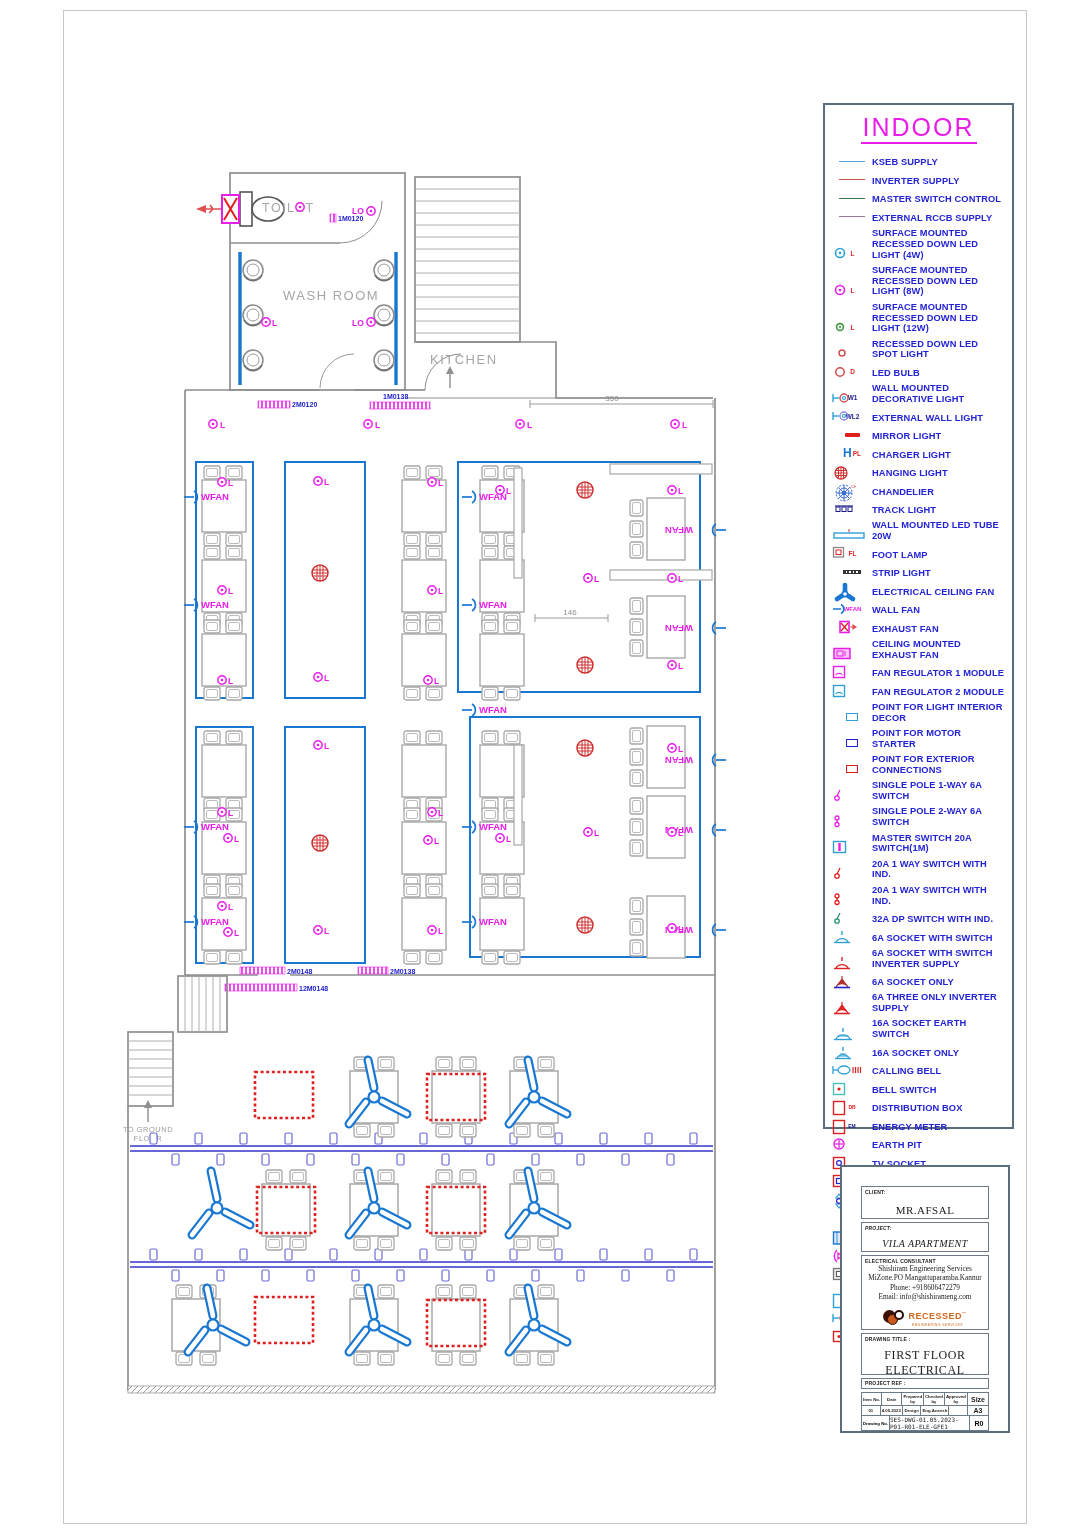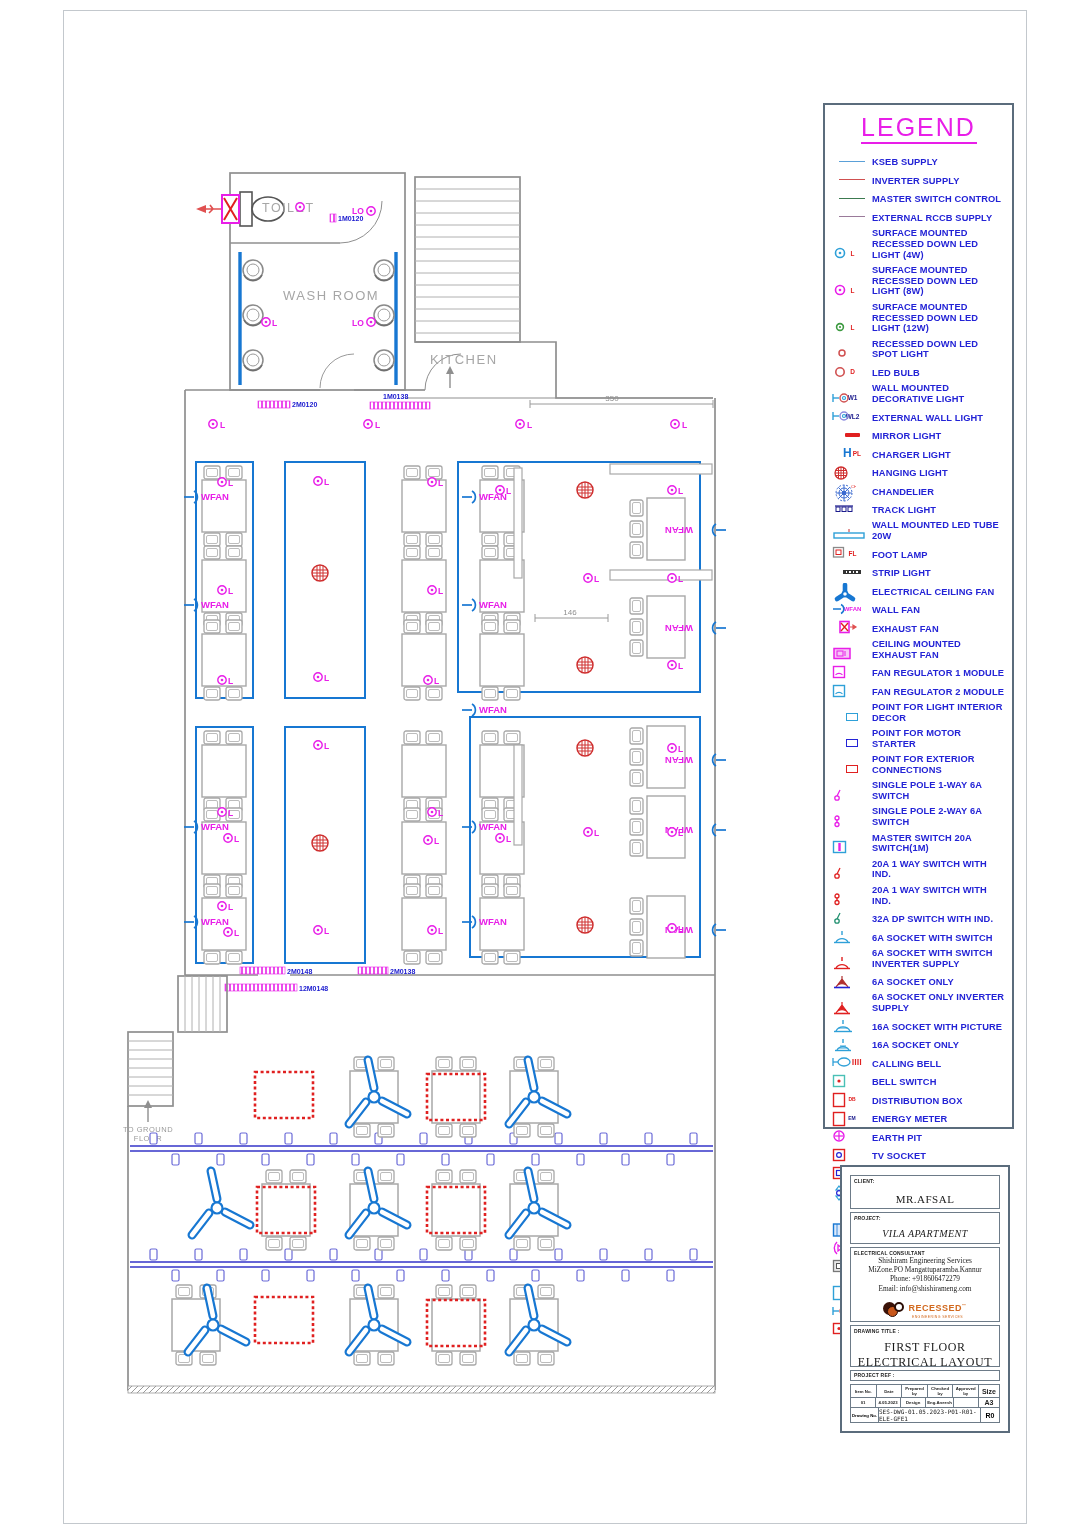--- a/index.html
+++ b/index.html
@@ -11,21 +11,21 @@
   .legend-title{font-size:25px;letter-spacing:2px;color:#e81ee8;text-align:center;border-bottom:2px solid #e81ee8;width:116px;margin:2px auto 10px auto;font-weight:400;}
   .lrow{display:flex;align-items:flex-end;margin-bottom:4.5px;}
   .ls{width:40px;height:14px;flex:none;display:flex;align-items:center;justify-content:center;position:relative;}
   .llab{font-size:9.3px;line-height:10.8px;color:#2323d6;font-weight:600;letter-spacing:0.1px;}
   .lnline{width:26px;height:0;border-top:1.7px solid;}
   .sq{display:inline-block;box-sizing:border-box;}
   .tag{font-style:normal;font-size:6.5px;font-weight:700;margin-left:1px;}
   .tin{position:absolute;font-style:normal;font-size:5px;font-weight:700;left:0;right:0;top:0;bottom:0;display:flex;align-items:center;justify-content:center;}
   .tred{color:#e02020}.tmag{color:#e81ee8}.tblue{color:#2323d6}.tdark{color:#1a1a8c}
   
-  .tblock{position:absolute;left:840px;top:1165px;width:170px;height:268px;border:2px solid #5b6c7c;background:#fff;padding:8px;box-sizing:border-box;display:flex;flex-direction:column;gap:3px;}
+  .tblock{position:absolute;left:840px;top:1165px;width:170px;height:268px;border:2px solid #5b6c7c;background:#fff;padding:19px;box-sizing:border-box;display:flex;flex-direction:column;gap:3px;}
   .tb-box{border:1.2px solid #6d7b88;position:relative;padding:2px 3px;box-sizing:border-box;background:#fff;}
   .tb-lab{font-size:5px;font-weight:700;color:#222;letter-spacing:0.2px;}
   .tb-center{font-family:"Liberation Serif",serif;text-align:center;color:#1a1a1a;}
   .tb-client{height:44px;} .tb-client .tb-center{font-size:11px;margin-top:9px;letter-spacing:0.5px;}
   .tb-project{height:40px;font-style:italic;} .tb-project .tb-center{font-size:10px;margin-top:7px;letter-spacing:0.5px;}
   .tb-cons{height:92px;} .tb-cons .cline{font-family:"Liberation Serif",serif;font-size:7.3px;text-align:center;line-height:9.3px;color:#222;}
   .logo{display:flex;align-items:center;justify-content:center;margin-top:4px;gap:3px;}
   .logo-circles{position:relative;width:22px;height:15px;}
   .logo-circles i{position:absolute;border-radius:50%;}
   .lc1{width:13px;height:13px;background:#3a1208;left:0;top:1px;}
@@ -514,21 +514,21 @@
   <text x="352" y="214">LO</text>
       <use href="#olsym" x="371" y="211"></use>
   <use href="#olsym" x="266" y="322"></use>
       <text x="272" y="326">L</text>
   <text x="352" y="326">LO</text>
       <use href="#olsym" x="371" y="322"></use>
 </g>
 </svg>
 
 <div class="legend">
-  <div class="legend-title">LEGEND</div>
+  <div class="legend-title">INDOOR</div>
 
   <div class="lrow">
       <span class="ls">
         <b class="lnline" style="border-color:#5aa0d8"></b>
       </span>
       <span class="llab">KSEB SUPPLY</span>
     </div>
   <div class="lrow">
       <span class="ls">
         <b class="lnline" style="border-color:#d05050"></b>
@@ -865,31 +865,31 @@
       </span>
       <span class="llab">6A SOCKET ONLY</span>
     </div>
   <div class="lrow">
       <span class="ls">
         <svg width="20" height="16">
           <path d="M10,2 L10,5 L4,13 A7,7 0 0 1 16,13 L10,5" fill="#e02020" stroke="#e02020" stroke-width="1.2"></path>
           <line x1="2" y1="13.5" x2="18" y2="13.5" stroke="#e02020" stroke-width="1.6"></line>
         </svg>
       </span>
-      <span class="llab">6A SOCKET ONLY INVERTER SUPPLY</span>
+      <span class="llab">6A THREE ONLY INVERTER SUPPLY</span>
     </div>
   <div class="lrow">
       <span class="ls">
         <svg width="22" height="16">
           <path d="M11,2 L11,6 M4,13 A8,8 0 0 1 18,13" fill="none" stroke="#2ea0d8" stroke-width="1.4"></path>
           <line x1="7" y1="10" x2="15" y2="10" stroke="#2ea0d8" stroke-width="1"></line>
           <line x1="2" y1="13.5" x2="20" y2="13.5" stroke="#2ea0d8" stroke-width="1.4"></line>
         </svg>
       </span>
-      <span class="llab">16A SOCKET WITH PICTURE</span>
+      <span class="llab">16A SOCKET EARTH SWITCH</span>
     </div>
   <div class="lrow">
       <span class="ls">
         <svg width="22" height="16">
           <path d="M11,2 L11,6 M5,13 A7,7 0 0 1 17,13" fill="none" stroke="#2ea0d8" stroke-width="1.4"></path>
           <line x1="7" y1="11" x2="15" y2="11" stroke="#2ea0d8" stroke-width="1"></line>
           <line x1="8" y1="9" x2="14" y2="9" stroke="#2ea0d8" stroke-width="1"></line>
           <line x1="3" y1="13.5" x2="19" y2="13.5" stroke="#2ea0d8" stroke-width="1.4"></line>
         </svg>
       </span>

